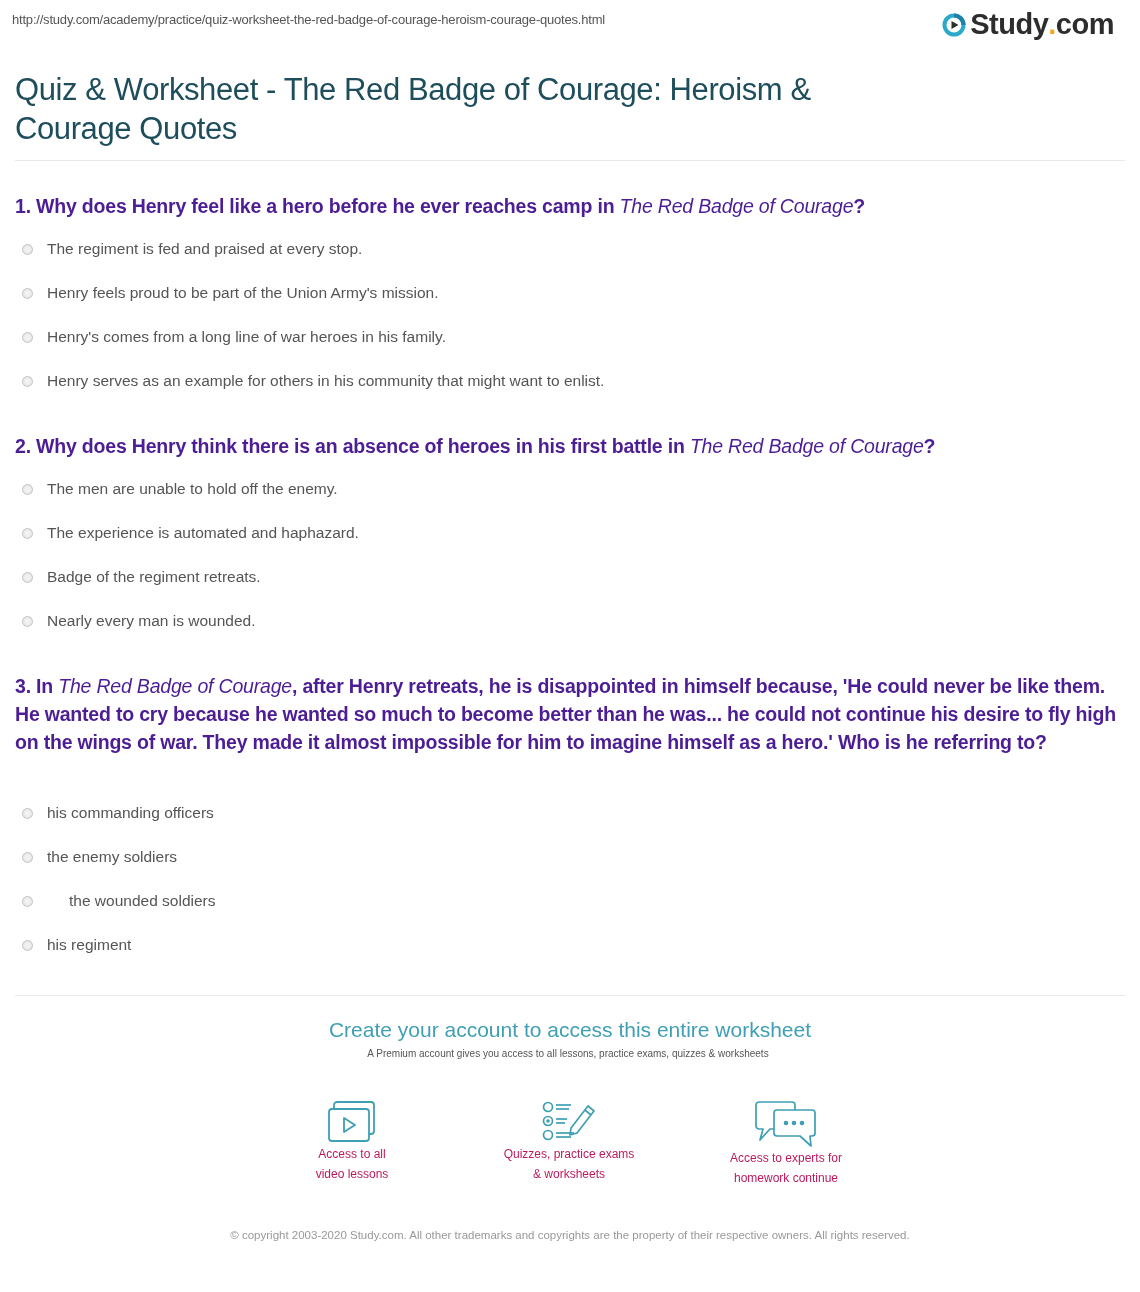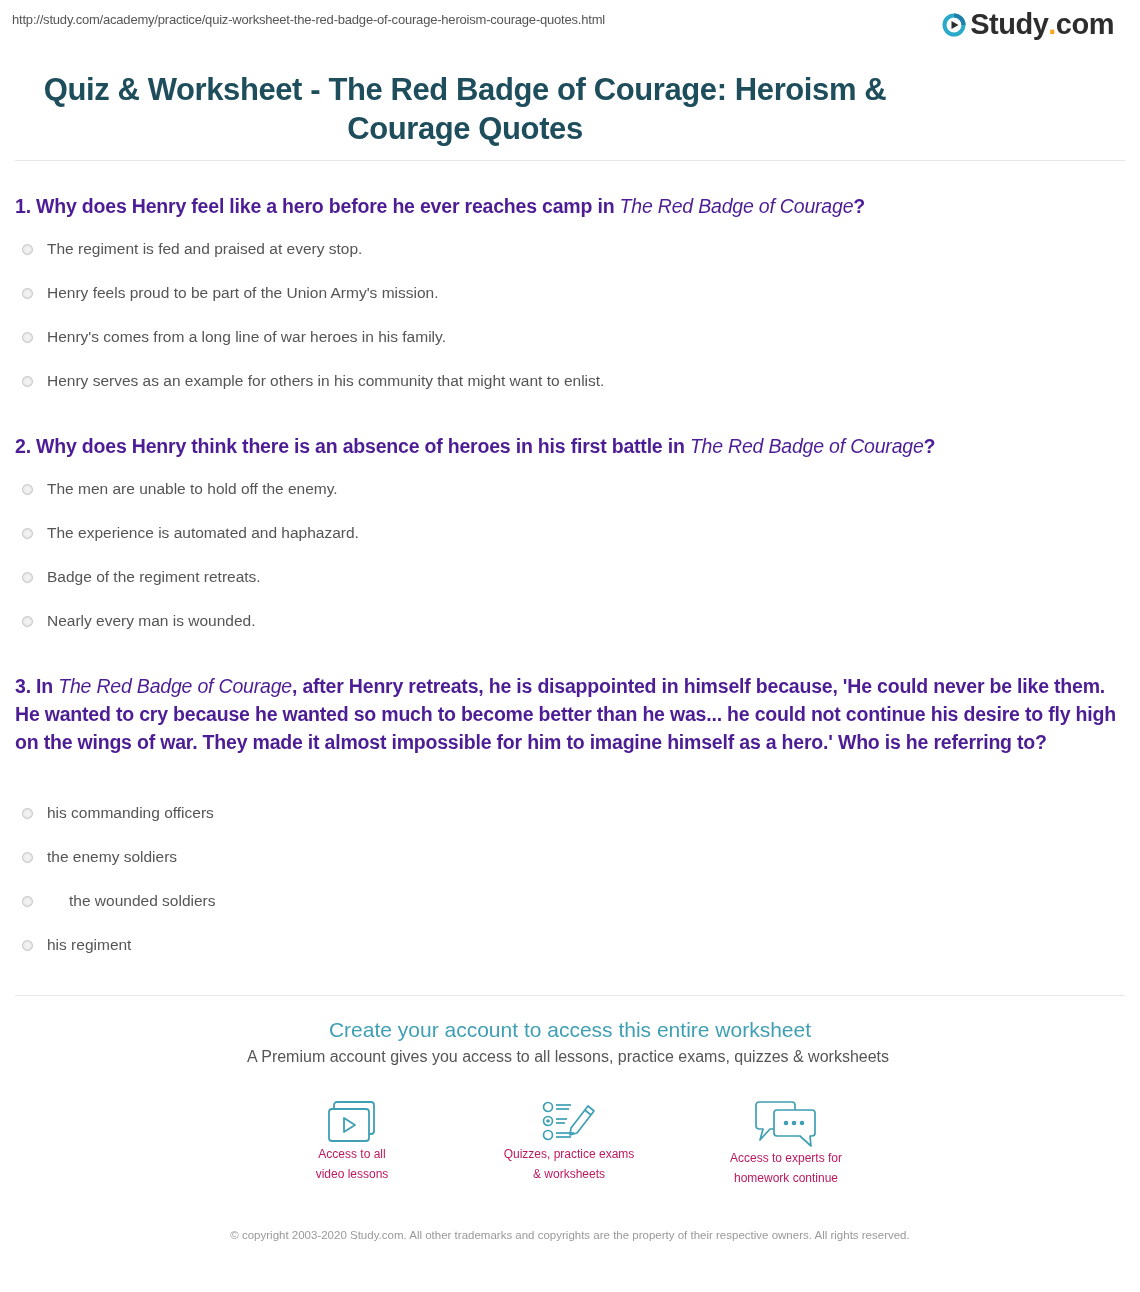--- a/index.html
+++ b/index.html
@@ -22,22 +22,21 @@
       position: absolute; right: 26px; top: 8px;
       display: flex; align-items: center;
       font-size: 29px; font-weight: bold; color: #2d2d2d; letter-spacing: -0.5px;
     }
     .logo-mark { width: 24px; height: 24px; margin-right: 4px; display: inline-block; }
     .logo-dot { color: #f5a623; }
 
     .page-title {
       position: absolute; left: 15px; top: 70px; width: 900px;
       font-size: 31px; line-height: 39px; color: #1e4d5c; letter-spacing: -0.4px;
-      font-weight: bold;
-      text-align: center;
+      font-weight: normal;
     }
     .rule {
       position: absolute; left: 15px; width: 1110px; height: 1px; background: #e8e8e8;
     }
     .question {
       position: absolute; left: 15px; width: 1110px;
       font-size: 19.5px; line-height: 28px; font-weight: bold; color: #4c1d95;
       letter-spacing: -0.2px;
     }
     .question i { font-weight: normal; font-style: italic; }
@@ -50,21 +49,21 @@
       border: 1px solid #c4c4c4;
       background: radial-gradient(circle at 50% 50%, #f2f2f2 30%, #dcdcdc 100%);
       margin-right: 14px; flex: none;
     }
     .cta-title {
       position: absolute; left: 0; top: 1018px; width: 1140px; text-align: center;
       font-size: 21px; color: #3f9fb3; font-weight: normal;
     }
     .cta-sub {
       position: absolute; left: 0; top: 1048px; width: 1136px; text-align: center;
-      font-size: 16px; color: #555;
+      font-size: 10px; color: #555;
     }
     .feature {
       position: absolute; top: 1100px; width: 200px; text-align: center;
     }
     .feature svg { display: block; margin: 0 auto; }
     .feature-label {
       font-size: 12px; line-height: 20px; color: #be185d;
     }
     .copyright {
       position: absolute; left: 210px; top: 1227px; width: 720px; text-align: center;

